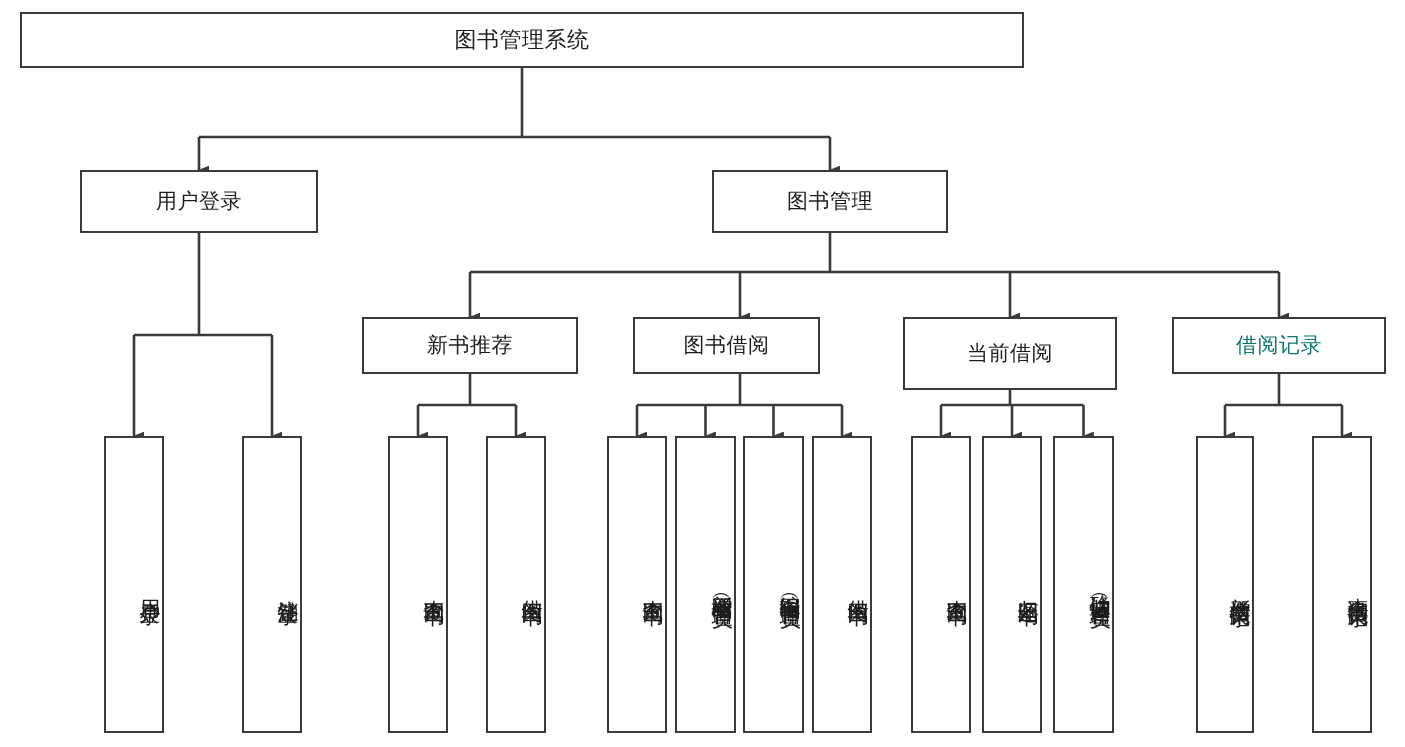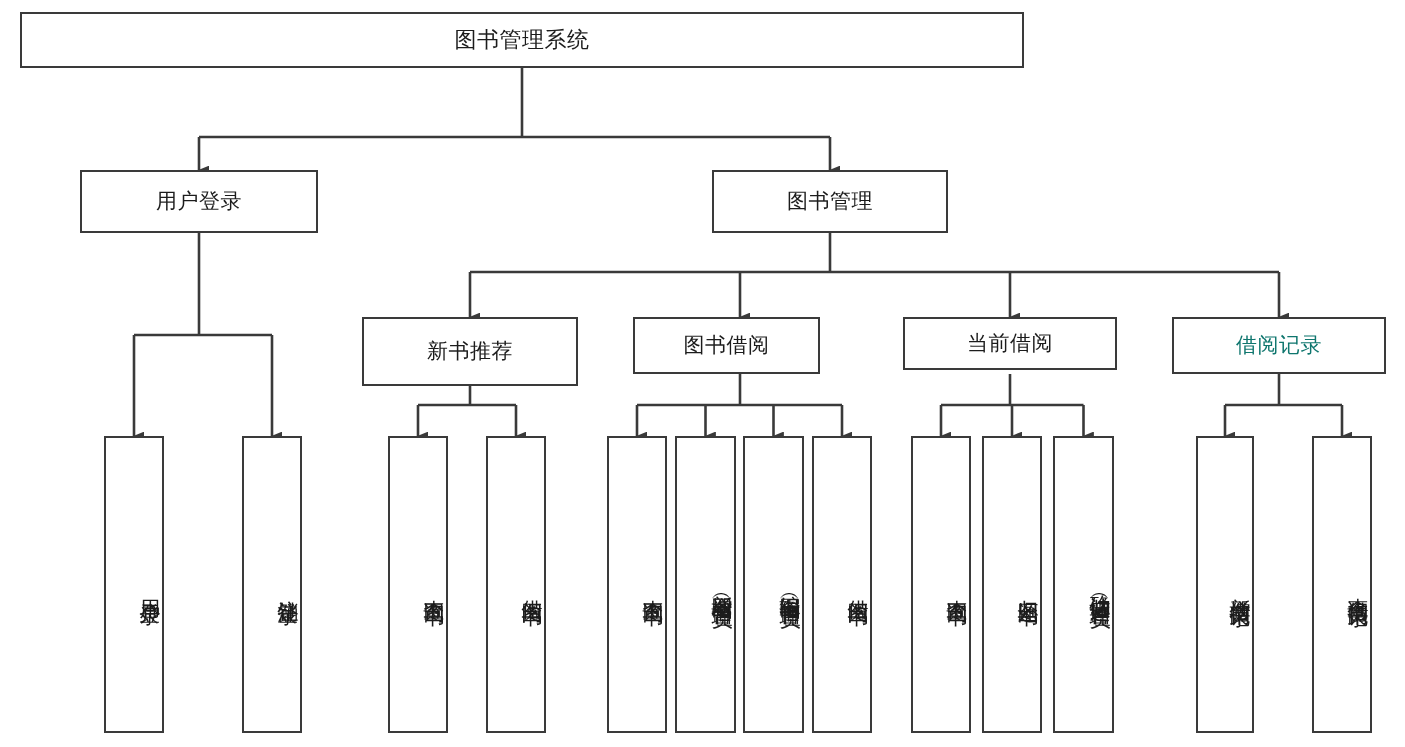--- a/index.html
+++ b/index.html
@@ -107,23 +107,23 @@
         <line x1="1225" y1="405" x2="1342" y2="405"></line>
         <line x1="1225" y1="405" x2="1225" y2="436" marker-end="url(#arrowhead)"></line>
         <line x1="1342" y1="405" x2="1342" y2="436" marker-end="url(#arrowhead)"></line>
       </g>
   </svg>
 
   <div id="nodes">
       <div class="node horizontal root" style="left: 20px; top: 12px; width: 1004px; height: 56px; border-color: rgb(58, 58, 58); color: rgb(28, 28, 28);">图书管理系统</div>
       <div class="node horizontal" style="left: 80px; top: 170px; width: 238px; height: 63px; border-color: rgb(58, 58, 58); color: rgb(28, 28, 28);">用户登录</div>
       <div class="node horizontal" style="left: 712px; top: 170px; width: 236px; height: 63px; border-color: rgb(58, 58, 58); color: rgb(28, 28, 28); text-align: center;">图书管理</div>
-      <div class="node horizontal" style="left: 362px; top: 317px; width: 216px; height: 69px; border-color: rgb(58, 58, 58); color: rgb(28, 28, 28);">新书推荐</div>
+      <div class="node horizontal" style="left: 362px; top: 317px; width: 216px; height: 57px; border-color: rgb(58, 58, 58); color: rgb(28, 28, 28);">新书推荐</div>
       <div class="node horizontal" style="left: 633px; top: 317px; width: 187px; height: 57px; border-color: rgb(58, 58, 58); color: rgb(28, 28, 28);">图书借阅</div>
-      <div class="node horizontal" style="left: 903px; top: 317px; width: 214px; height: 53px; border-color: rgb(58, 58, 58); color: rgb(28, 28, 28);">当前借阅</div>
+      <div class="node horizontal" style="left: 903px; top: 317px; width: 214px; height: 73px; border-color: rgb(58, 58, 58); color: rgb(28, 28, 28);">当前借阅</div>
       <div class="node horizontal" style="left: 1172px; top: 317px; width: 214px; height: 57px; border-color: rgb(58, 58, 58); color: #0f766e;">借阅记录</div>
       <div class="node vertical" style="left: 104px; top: 436px; width: 60px; height: 297px; border-color: rgb(58, 58, 58); color: rgb(28, 28, 28);">用户登录</div>
       <div class="node vertical" style="left: 242px; top: 436px; width: 60px; height: 297px; border-color: rgb(58, 58, 58); color: rgb(28, 28, 28);">注销登录</div>
       <div class="node vertical" style="left: 388px; top: 436px; width: 60px; height: 297px; border-color: rgb(58, 58, 58); color: rgb(28, 28, 28);">查询图书</div>
       <div class="node vertical" style="left: 486px; top: 436px; width: 60px; height: 297px; border-color: rgb(58, 58, 58); color: rgb(28, 28, 28);">借阅图书</div>
       <div class="node vertical" style="left: 607px; top: 436px; width: 60px; height: 297px; border-color: rgb(58, 58, 58); color: rgb(28, 28, 28);">查询图书</div>
       <div class="node vertical" style="left: 675px; top: 436px; width: 61px; height: 297px; border-color: rgb(58, 58, 58); color: rgb(28, 28, 28);">新增图书（管理员）</div>
       <div class="node vertical" style="left: 743px; top: 436px; width: 61px; height: 297px; border-color: rgb(58, 58, 58); color: rgb(28, 28, 28);">编辑图书（管理员）</div>
       <div class="node vertical" style="left: 812px; top: 436px; width: 60px; height: 297px; border-color: rgb(58, 58, 58); color: rgb(28, 28, 28);">借阅图书</div>
       <div class="node vertical" style="left: 911px; top: 436px; width: 60px; height: 297px; border-color: rgb(58, 58, 58); color: rgb(28, 28, 28);">查询图书</div>

